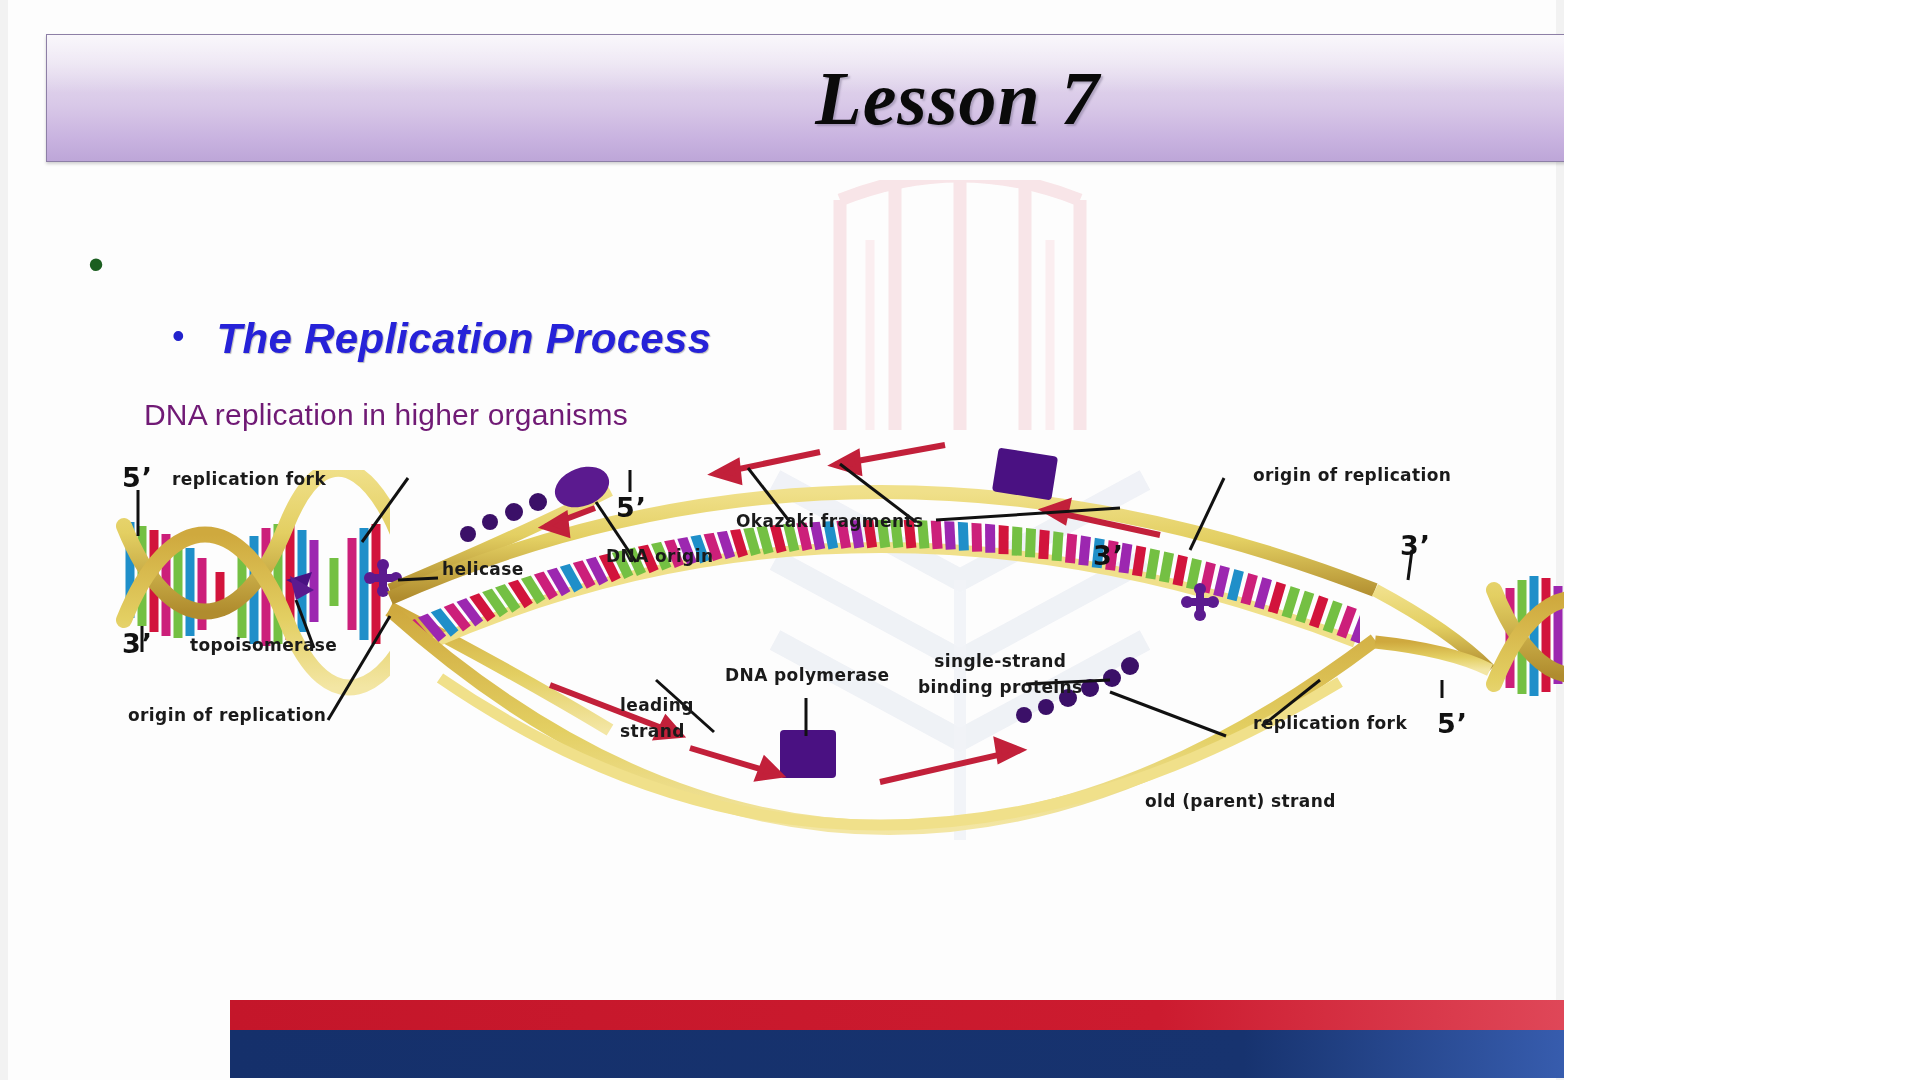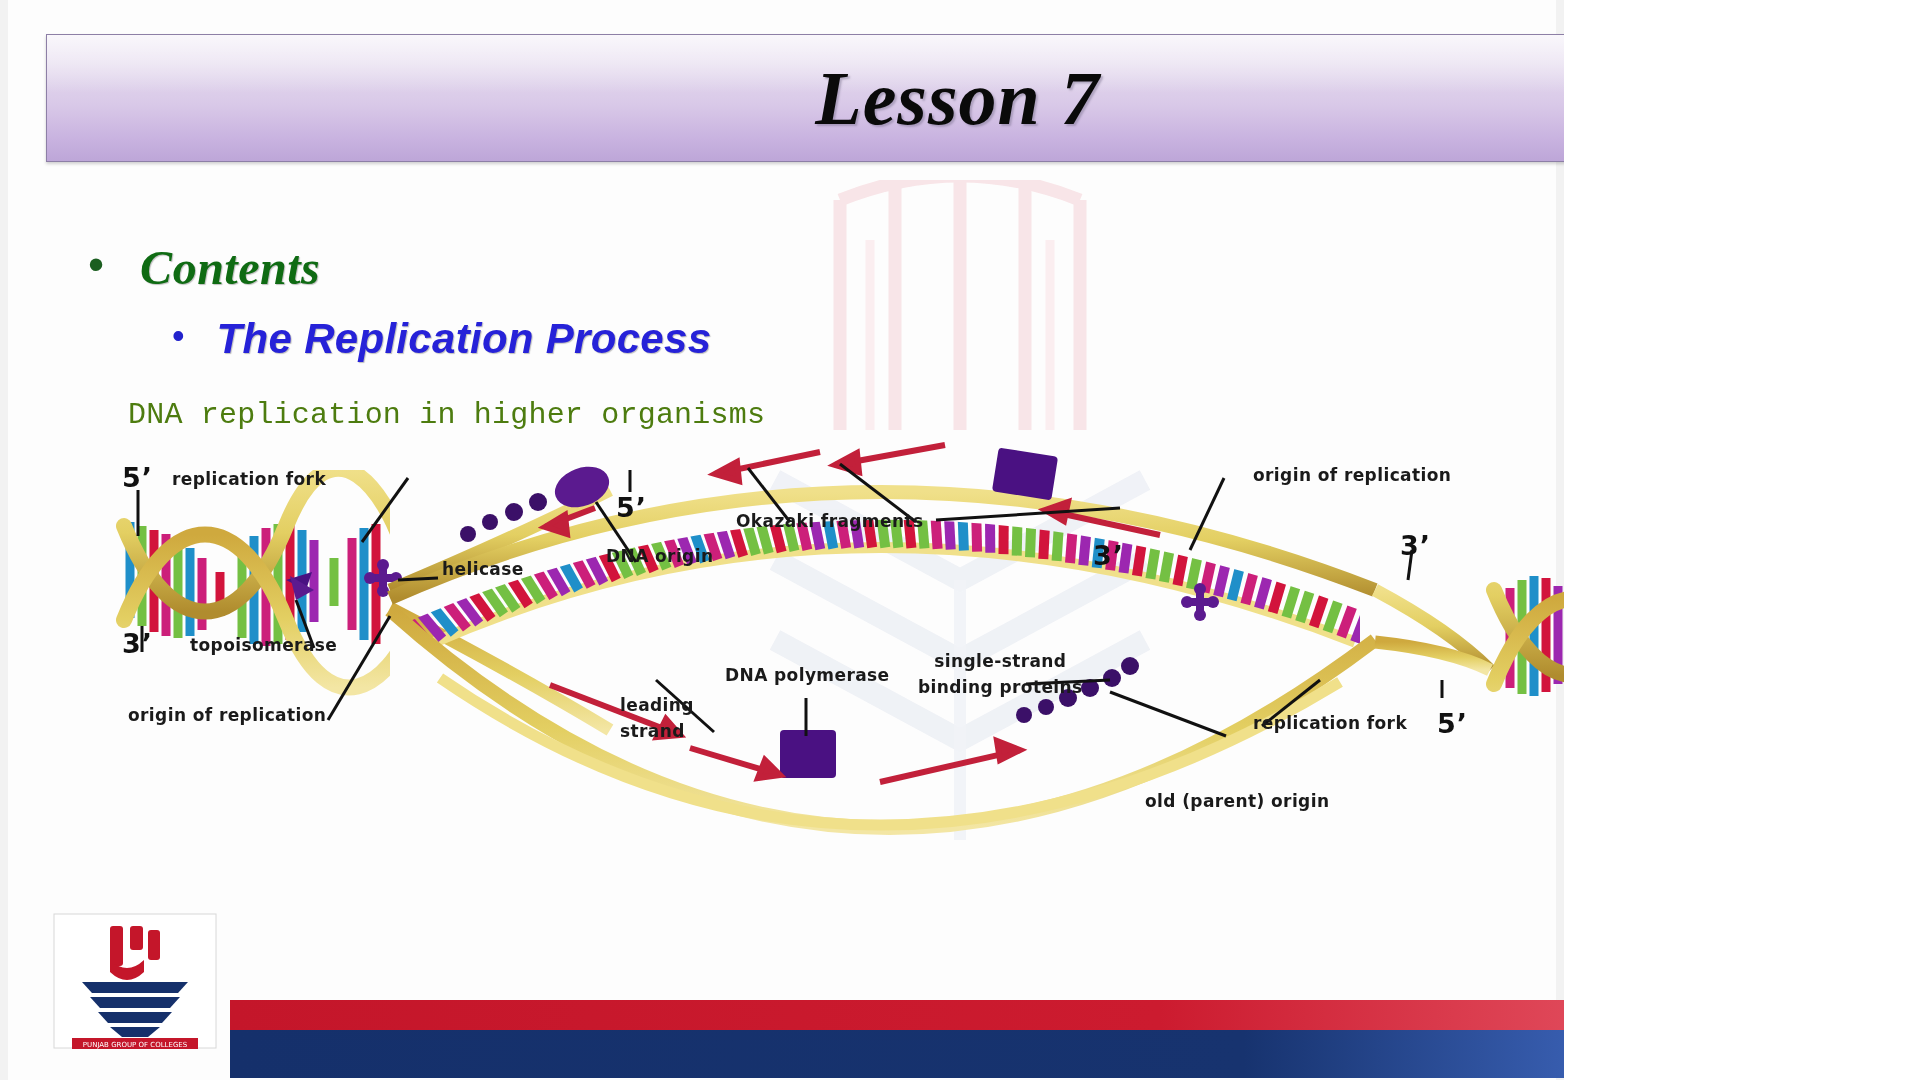--- a/index.html
+++ b/index.html
@@ -33,22 +33,22 @@
       font-size:48px;color:#0f6b13;letter-spacing:.5px;line-height:52px;
       text-shadow:1px 1px 1px rgba(0,0,0,.25);}
 
   #bullet2{position:absolute;left:172px;top:316px;display:flex;align-items:flex-start;}
   #bullet2 .dot{font-size:36px;line-height:40px;color:#2222cc;margin-right:32px;}
   #bullet2 .txt{font-family:Liberation Sans, sans-serif;font-weight:bold;font-style:italic;
       font-size:42px;color:#2622d8;letter-spacing:.3px;line-height:46px;
       text-shadow:1px 1px 1px rgba(0,0,0,.25);}
 
   
-  #figcap{position:absolute;left:128px;top:398px;font-size:30px;color:#4d7c0f;
-      font-family:Liberation Mono, monospace;letter-spacing:.2px;}
+  #figcap{position:absolute;left:144px;top:398px;font-size:30px;color:#701a75;
+      font-family:Liberation Sans, sans-serif;letter-spacing:.2px;}
 
   
   #watermark{position:absolute;left:745px;top:180px;width:430px;height:660px;
       opacity:.55;pointer-events:none;}
 
   
   #diagram{position:absolute;left:90px;top:430px;width:1760px;height:580px;}
   #diagram svg{display:block;}
 
   .dlabel{position:absolute;font-family:"DejaVu Sans",sans-serif;
@@ -75,21 +75,20 @@
   <div class="edge l"></div>
   <div class="edge r"></div>
 
   <div id="titlebar">
     <div class="sheen"></div>
     <div id="title">Lesson 7</div>
   </div>
 
   <div id="bullet1">
     <span class="dot">•</span>
-    <span class="txt">Contents</span>
   </div>
 
   <div id="bullet2">
     <span class="dot">•</span>
     <span class="txt">The Replication Process</span>
   </div>
 
   <div id="figcap">DNA replication in higher organisms</div>
 
   <div id="watermark">
@@ -462,41 +461,22 @@
     <span class="dlabel" style="left:530px; top:232px;margin-top:30px;">leading
 strand</span>
     <span class="dlabel" style="left:635px; top:232px;">DNA polymerase</span>
     <span class="dlabel" style="left:828px; top:218px;text-align:center;">single-strand
 binding proteins</span>
     <span class="dprime" style="left:1003px;top:110px;">3’</span>
     <span class="dlabel" style="left:1163px;top:32px;">origin of replication</span>
     <span class="dprime" style="left:1310px;top:100px;">3’</span>
     <span class="dlabel" style="left:1163px;top:280px;">replication fork</span>
     <span class="dprime" style="left:1347px;top:278px;">5’</span>
-    <span class="dlabel" style="left:1055px;top:358px;">old (parent) origin</span>
-  </div>
-
-  <div id="logo">
-    <svg viewBox="0 0 166 138" width="166" height="138">
-      <rect x="2" y="2" width="162" height="134" fill="#ffffff" stroke="#d8d8d8"></rect>
-      <g fill="#c4162a">
-        <rect x="58" y="14" width="13" height="40" rx="3"></rect>
-        <rect x="78" y="14" width="13" height="24" rx="3"></rect>
-        <path d="M58 48 q17 16 34 0 v12 q-17 16 -34 0 z"></path>
-        <rect x="96" y="18" width="12" height="30" rx="3"></rect>
-      </g>
-      <g fill="#15306b">
-        <path d="M30 70 h106 l-10 11 h-86 z"></path>
-        <path d="M38 85 h90 l-10 11 h-70 z"></path>
-        <path d="M46 100 h74 l-10 11 h-54 z"></path>
-        <path d="M58 115 h50 l-12 10 h-26 z"></path>
-      </g>
-      <rect x="20" y="126" width="126" height="11" fill="#c4162a"></rect>
-      <text x="83" y="134.5" font-family="DejaVu Sans, sans-serif" font-size="7" fill="#ffffff" text-anchor="middle">PUNJAB GROUP OF COLLEGES</text>
-    </svg>
-  </div>
+    <span class="dlabel" style="left:1055px;top:358px;">old (parent) strand</span>
+  </div>
+
 
   <div id="footer">
     <div class="red"></div>
     <div class="navy"></div>
   </div>
 
 </div>
 
 </body></html>

